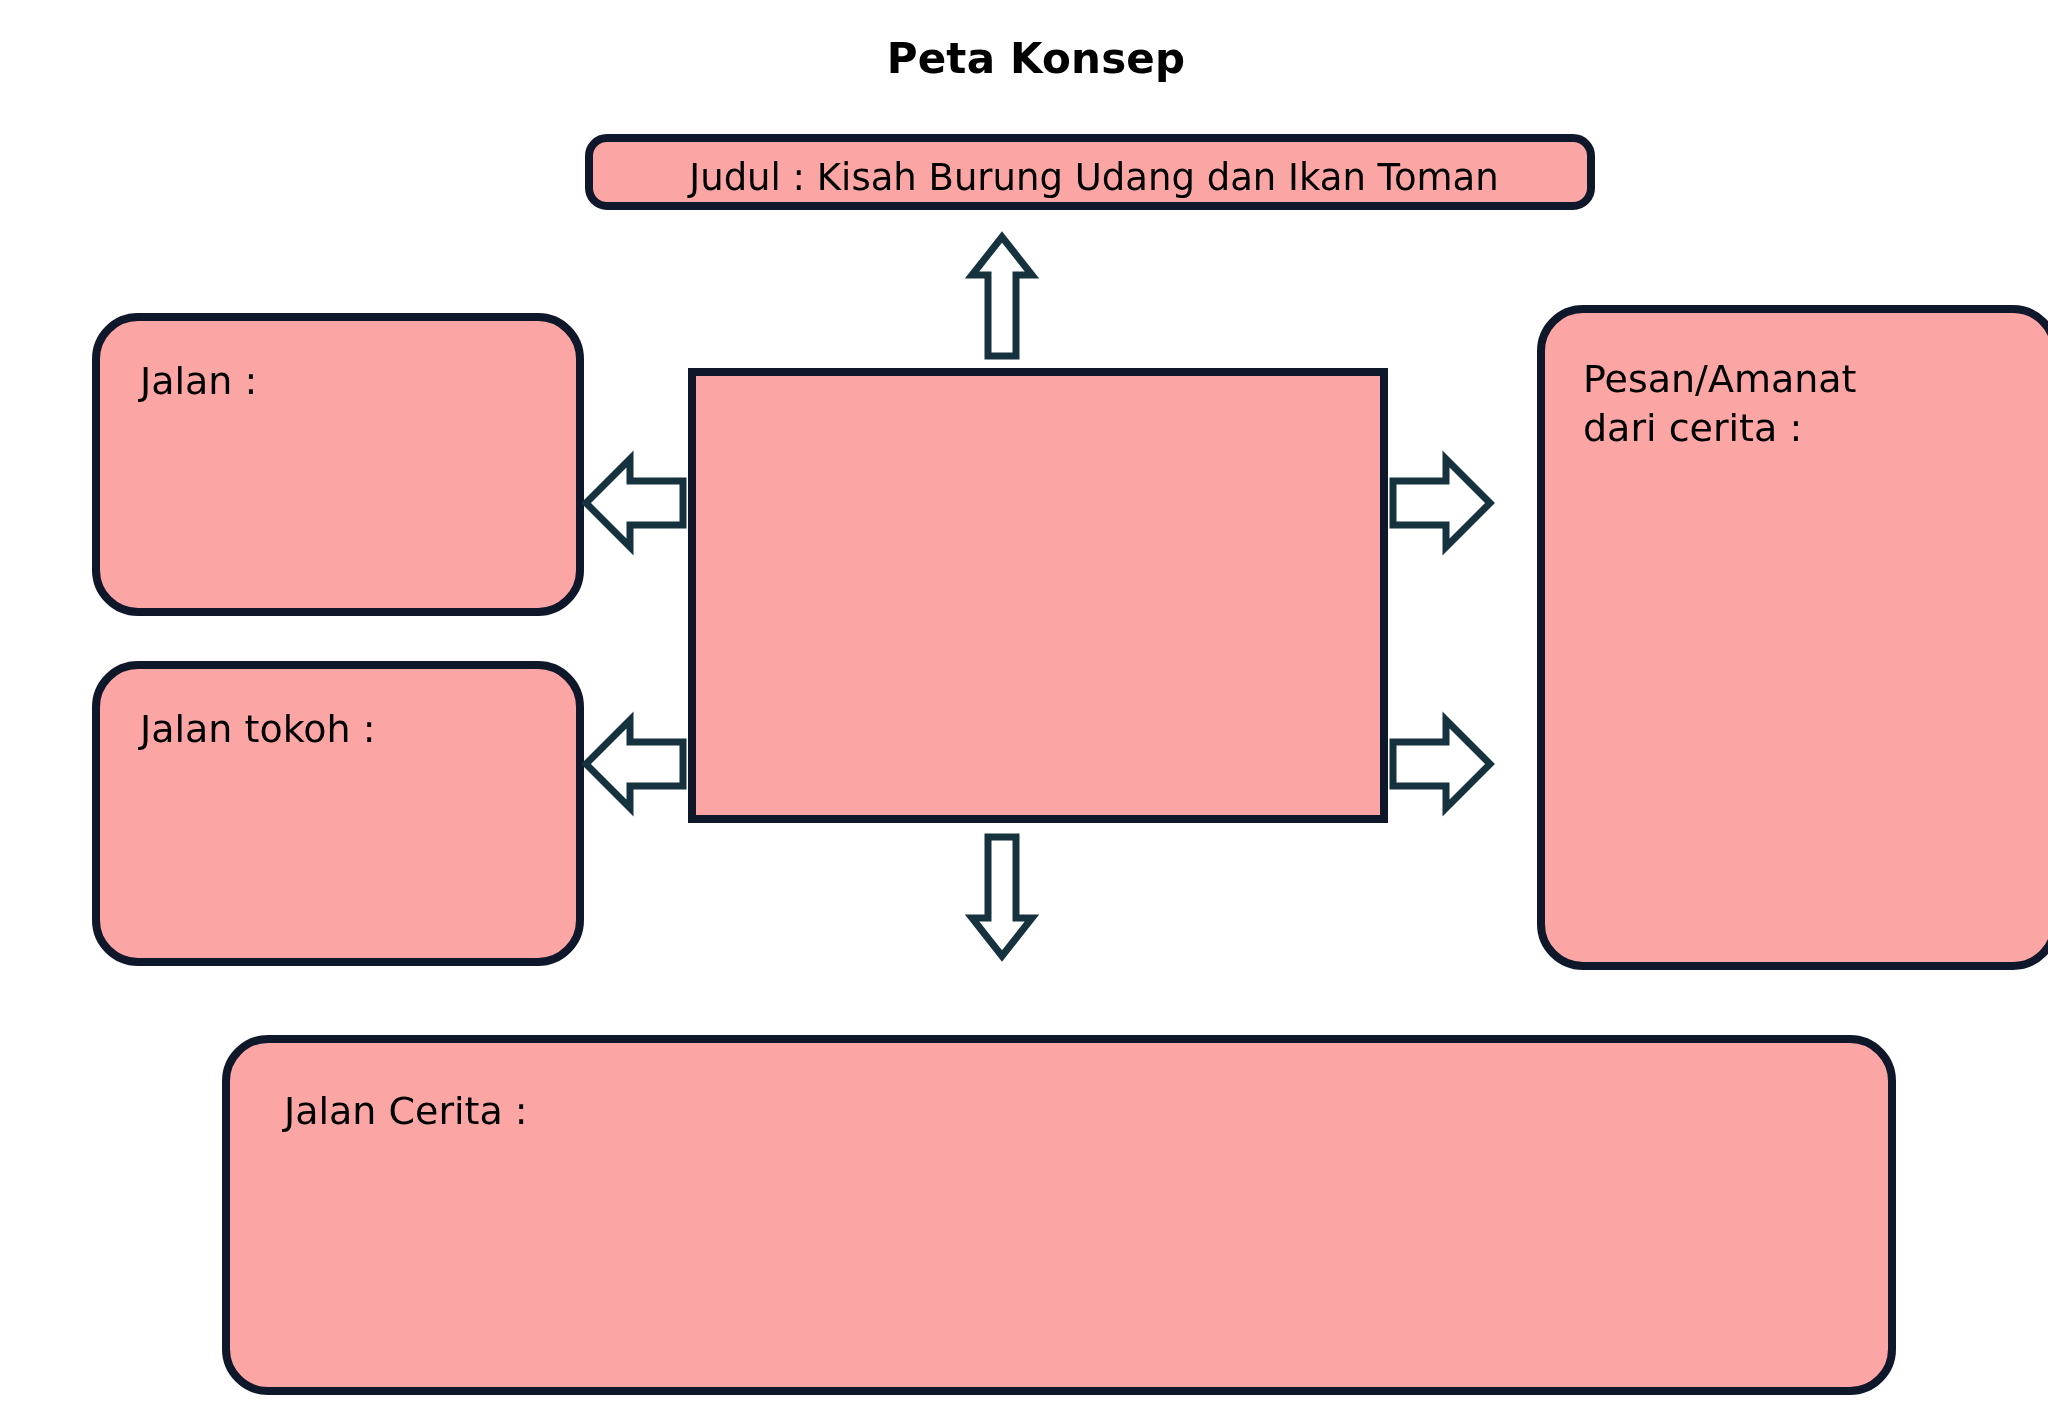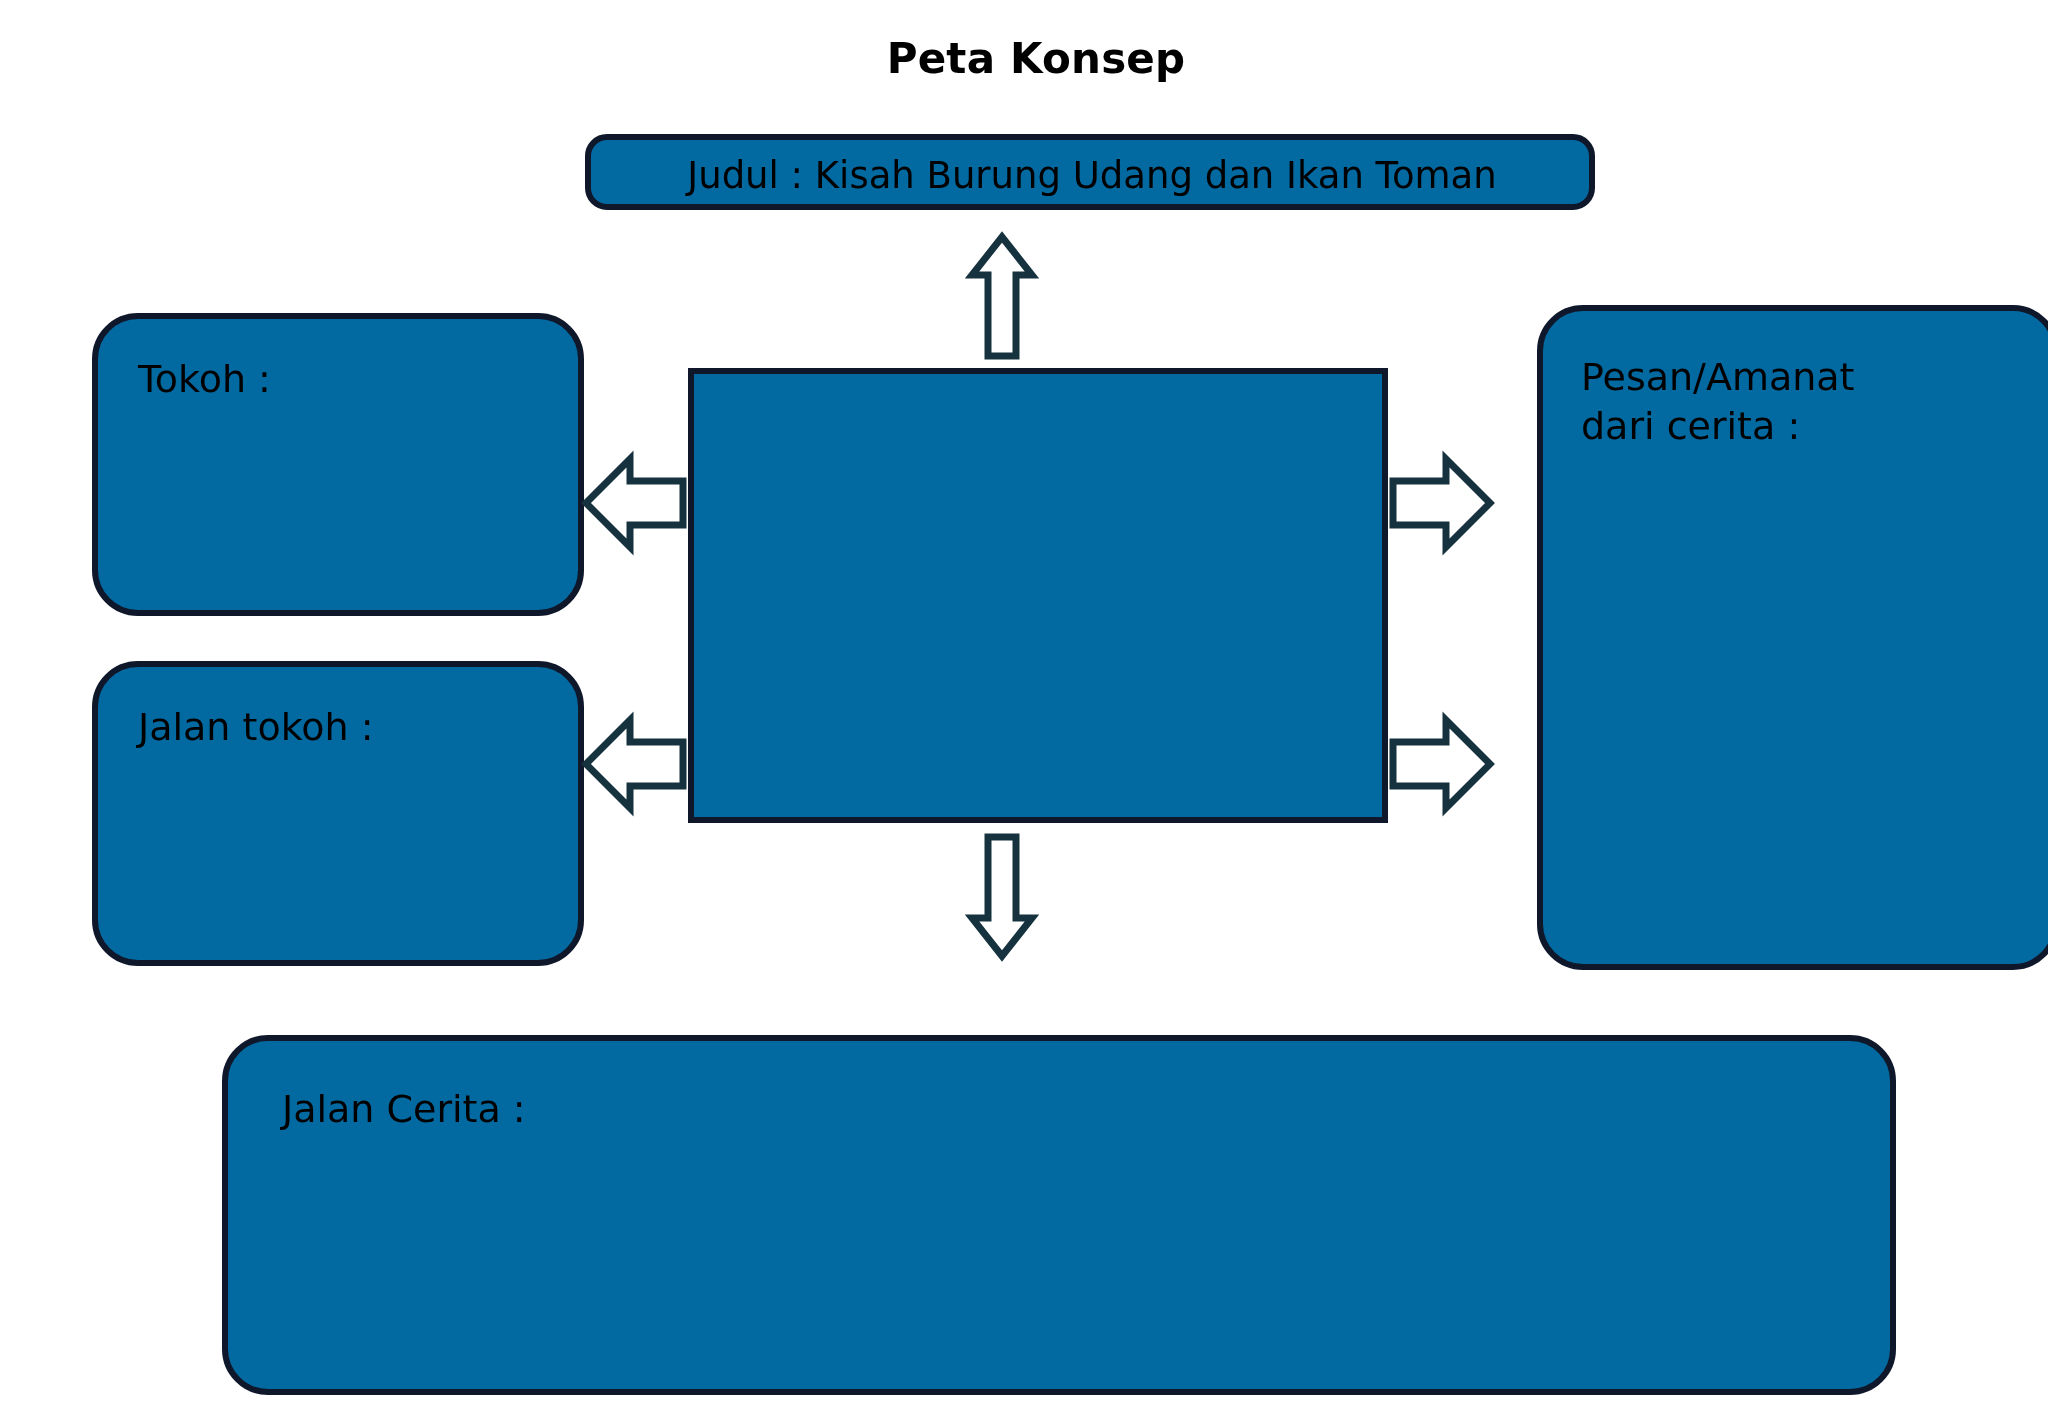--- a/index.html
+++ b/index.html
@@ -31,22 +31,22 @@
     letter-spacing: 0.2px;
     color: #000000;
     white-space: nowrap;
     margin-left: 12px;
   }
 
   
   .node {
     position: absolute;
     box-sizing: border-box;
-    border: 6px solid #0f172a;
-    background: #0369a1;
+    border: 8px solid #0f172a;
+    background: #fca5a5;
   }
   .node.rounded {
     border-radius: 46px;
   }
   .node.sharp {
     border-radius: 0;
   }
   .node-label {
     position: absolute;
     font-family: "DejaVu Sans", sans-serif;
@@ -151,21 +151,21 @@
 
 <div id="canvas">
 
   <div class="page-title">Peta Konsep</div>
 
   <div class="node rounded" id="judul-box">
     <div class="node-label">Judul : Kisah Burung Udang dan Ikan Toman</div>
   </div>
 
   <div class="node rounded" id="tokoh-box">
-    <div class="node-label">Tokoh :</div>
+    <div class="node-label">Jalan :</div>
   </div>
 
   <div class="node rounded" id="watak-box">
     <div class="node-label">Jalan tokoh :</div>
   </div>
 
   <div class="node sharp" id="center-box">
     <div class="node-label"></div>
   </div>
 

